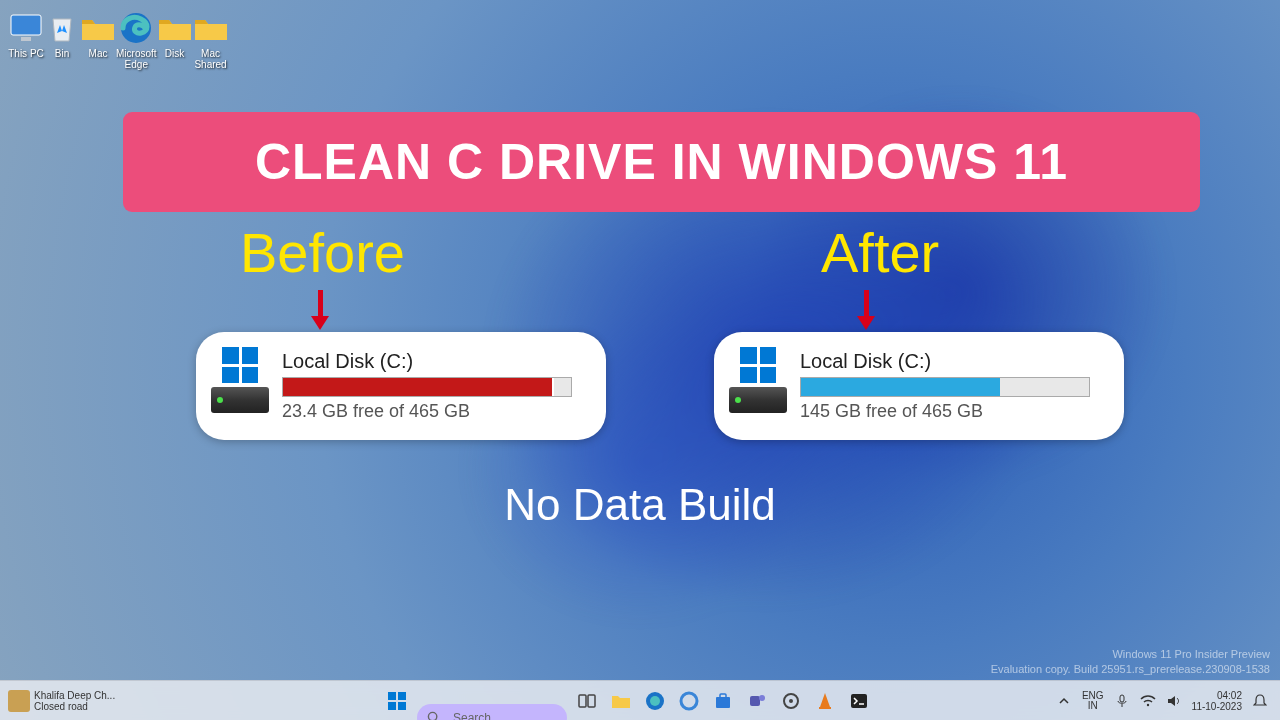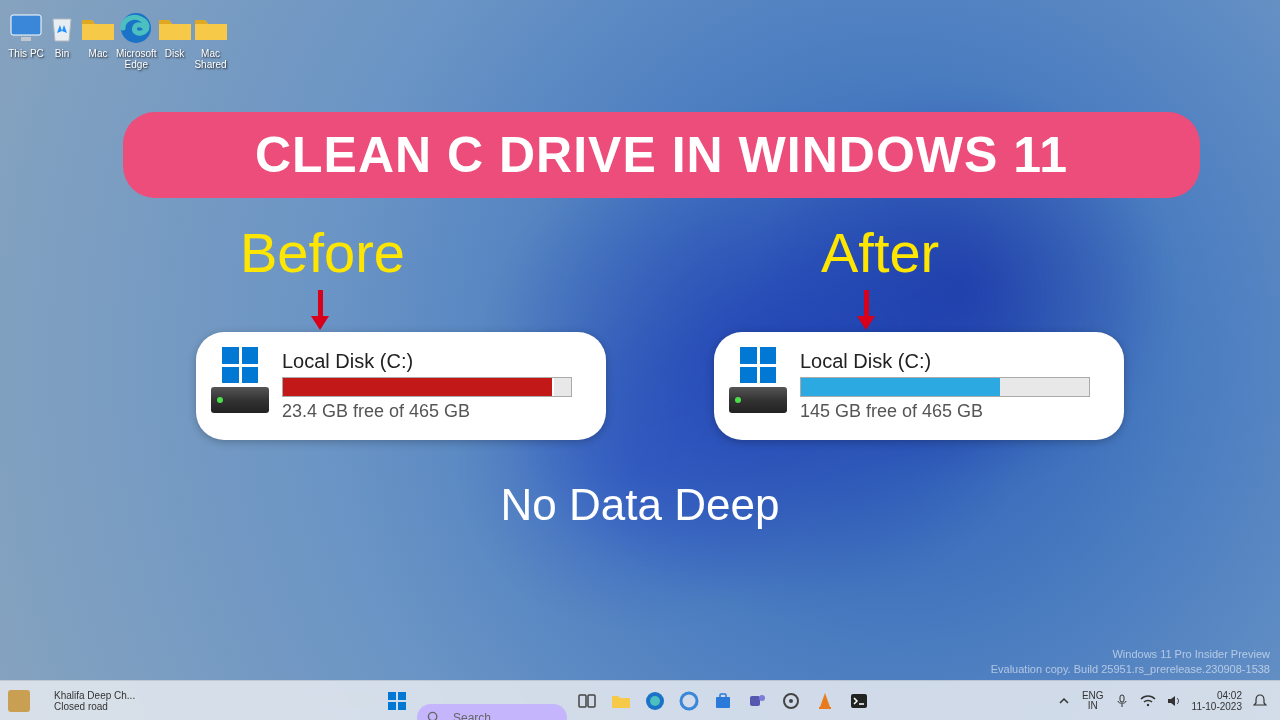--- a/index.html
+++ b/index.html
@@ -52,22 +52,22 @@
     line-height: 1.1;
     max-width: 56px;
   }
   
   .title-pill {
     position: absolute;
     top: 112px;
     left: 80px;
     right: 80px;
     background: #ec4d7b;
-    border-radius: 32px;
-    padding: 14px 30px;
+    border-radius: 9px;
+    padding: 21px 30px;
     text-align: center;
     z-index: 3;
     margin-left: 43px;
   }
   .title-pill span {
     color: #fff;
     font-size: 50px;
     font-weight: 600;
     letter-spacing: 1px;
   }
@@ -189,21 +189,21 @@
     background: rgba(230,234,240,.85);
     backdrop-filter: blur(6px);
     display: flex;
     align-items: center;
     z-index: 5;
     border-top: 1px solid rgba(0,0,0,.1);
   }
   .tb-left {
     display: flex;
     align-items: center;
-    gap: 24px;
+    gap: 4px;
     padding-left: 8px;
     width: 200px;
   }
   .tb-left .thumb {
     width: 22px; height: 22px;
     background: #c9a053;
     border-radius: 3px;
   }
   .tb-left .txt { font-size: 10px; color: #333; line-height: 1.1; }
   .tb-center {
@@ -353,21 +353,21 @@
   </div>
   <div class="drive-info">
     <div class="drive-name">Local Disk (C:)</div>
     <div class="drive-bar blue">
         <div class="fill"></div>
       </div>
     <div class="drive-free">145 GB free of 465 GB</div>
   </div>
 </div>
 
-<div class="subtitle">No Data Deep</div>
+<div class="subtitle">No Data Build</div>
 
 <div class="watermark">
   <div>Windows 11 Pro Insider Preview</div>
   <div>Evaluation copy. Build 25951.rs_prerelease.230908-1538</div>
 </div>
 
 <div class="taskbar">
   <div class="tb-left">
     <div class="thumb"></div>
     <div class="txt">

